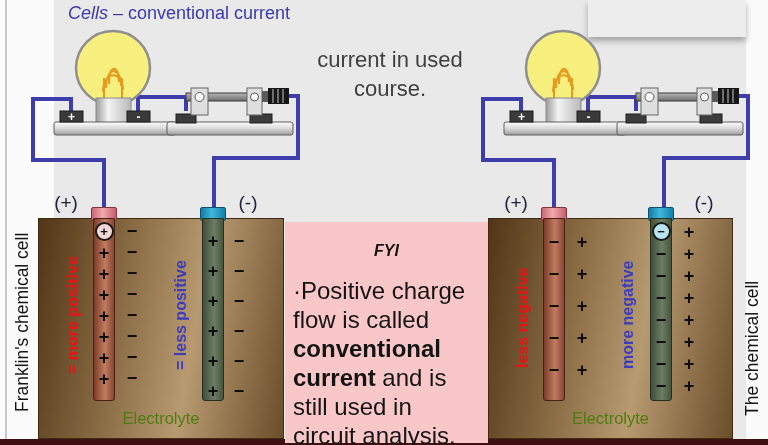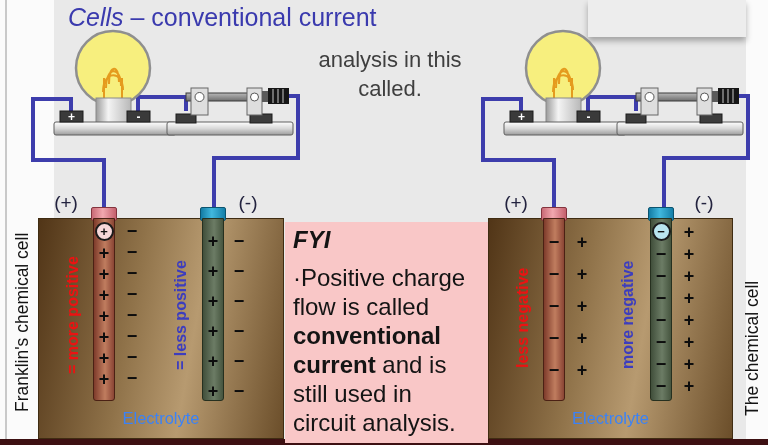--- a/index.html
+++ b/index.html
@@ -4,35 +4,35 @@
 <style>
   html,body{margin:0;padding:0;}
   .stage{position:relative;width:768px;height:445px;overflow:hidden;background:#fbfbfb;
          font-family:"Liberation Sans",sans-serif;}
   .edge-line{position:absolute;left:5px;top:0;width:2px;height:445px;background:#c9c9c9;}
   .gray-panel{position:absolute;left:54px;top:0;width:692px;height:439px;background:#e9e9e9;z-index:0;}
   .topright-box{position:absolute;left:588px;top:0;width:158px;height:37px;background:#ededed;
                 box-shadow:0 4px 6px rgba(0,0,0,.30);z-index:2;}
   .maroon-bar{position:absolute;left:0;top:439px;width:768px;height:6px;background:#3d1012;z-index:1;}
 
-  .title{position:absolute;left:68px;top:3px;font-size:25px;color:#3a3aae;z-index:6;white-space:nowrap;}
+  .title{position:absolute;left:68px;top:3px;font-size:18px;color:#3a3aae;z-index:6;white-space:nowrap;}
   .title .it{font-style:italic;}
 
   .intro{position:absolute;left:290px;top:45px;width:200px;text-align:center;
          font-size:22px;line-height:29px;color:#3f3f3f;z-index:6;}
 
   .brown{position:absolute;top:218px;height:221px;z-index:2;
          background:linear-gradient(100deg,#513517 0%,#8f7249 38%,#b79a70 62%,#6b4e2a 100%);
          border:1px solid #3f2c12;box-sizing:border-box;}
   .brown.left{left:38px;width:246px;}
   .brown.right{left:488px;width:245px;}
 
   .pink-box{position:absolute;left:285px;top:222px;width:203px;height:221px;background:#f9c7c7;
             z-index:3;box-sizing:border-box;padding:4px 8px 0 8px;color:#141414;}
-  .pink-box h3{margin:0;font-size:24px;font-weight:bold;font-style:italic;}
+  .pink-box h3{margin:16px;font-size:16px;font-weight:bold;font-style:italic;text-align:center;}
   .pink-box p{margin:9px 0 0 0;font-size:24px;line-height:29px;}
   .pink-box b{font-weight:bold;}
 
   svg.circuits{position:absolute;left:0;top:0;z-index:4;pointer-events:none;}
 
   .cap{position:absolute;top:207px;width:26px;height:14px;border-radius:2px;z-index:5;box-sizing:border-box;}
   .cap.red{background:linear-gradient(to right,#c96a76,#f3a8af 45%,#c4606d);border:1px solid #84343e;}
   .cap.teal{background:linear-gradient(to right,#137ca4,#41b8de 45%,#157fa8);border:1px solid #0b546f;}
   .rod{position:absolute;top:218px;width:22px;height:183px;z-index:5;box-sizing:border-box;border-radius:0 0 3px 3px;}
   .rod.red{background:linear-gradient(to right,#7e3b2b,#c07d5f 55%,#8a4434);border:1px solid #4b2114;}
@@ -47,39 +47,39 @@
          border:2px solid #1b1b1b;border-radius:50%;font-size:13px;font-weight:bold;color:#111;}
   .badge.pos{background:#f6d7d8;} .badge.neg{background:#b9e4ee;}
 
   .vlabel{position:absolute;writing-mode:vertical-rl;transform:rotate(180deg);
           display:flex;align-items:center;justify-content:center;z-index:6;white-space:nowrap;}
   .elec-label{font-size:16px;font-weight:bold;}
   .elec-label.redtxt{color:#ec1212;} .elec-label.bluetxt{color:#3d3dbe;}
   .side-label{font-size:17.5px;color:#141414;}
 
   .terminal{position:absolute;top:192px;width:44px;text-align:center;font-size:19px;color:#23233f;z-index:6;}
-  .electrolyte{position:absolute;top:409px;text-align:center;font-size:16.5px;color:#3b82f6;z-index:6;}
+  .electrolyte{position:absolute;top:409px;text-align:center;font-size:16.5px;color:#4d7c0f;z-index:6;}
 </style>
 </head>
 <body>
 
 <div class="stage">
 
   <div class="gray-panel"></div>
   <div class="edge-line"></div>
   <div class="topright-box"></div>
   <div class="maroon-bar"></div>
 
   <div class="title">
     <span class="it">Cells</span><span> – conventional current</span>
   </div>
 
   <div class="intro">
-    <div>analysis in this</div>
-    <div>called.</div>
+    <div>current in used</div>
+    <div>course.</div>
   </div>
 
   <div class="brown left"></div>
   <div class="brown right"></div>
 
   <div class="pink-box">
     <h3>FYI</h3>
     <p><span>·Positive charge flow is called </span><b>conventional current</b><span> and is still used in circuit analysis.</span></p>
   </div>
 

